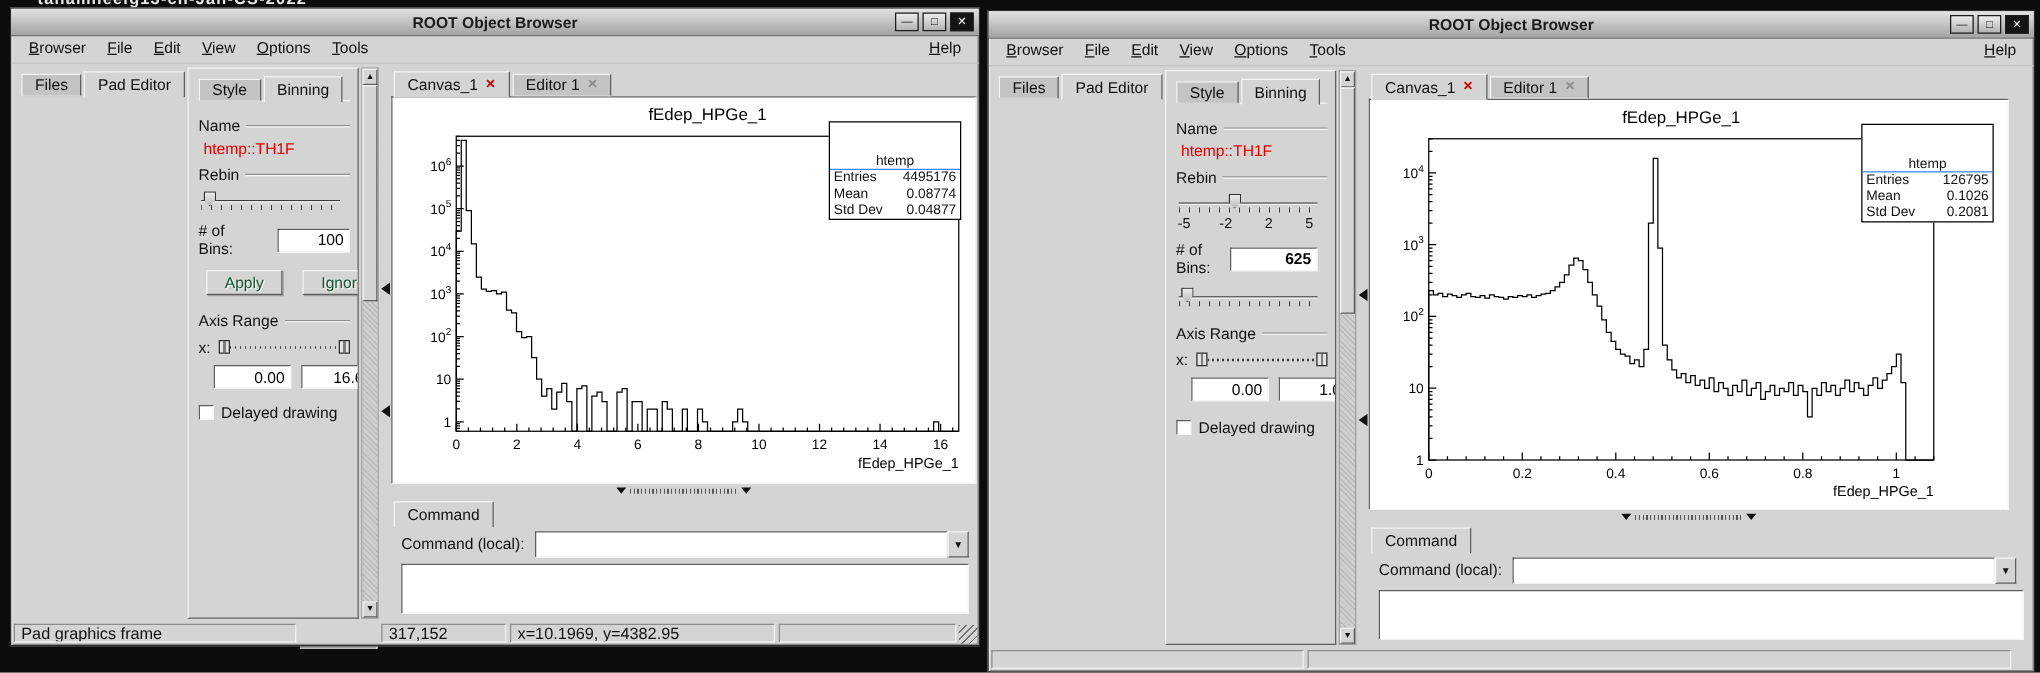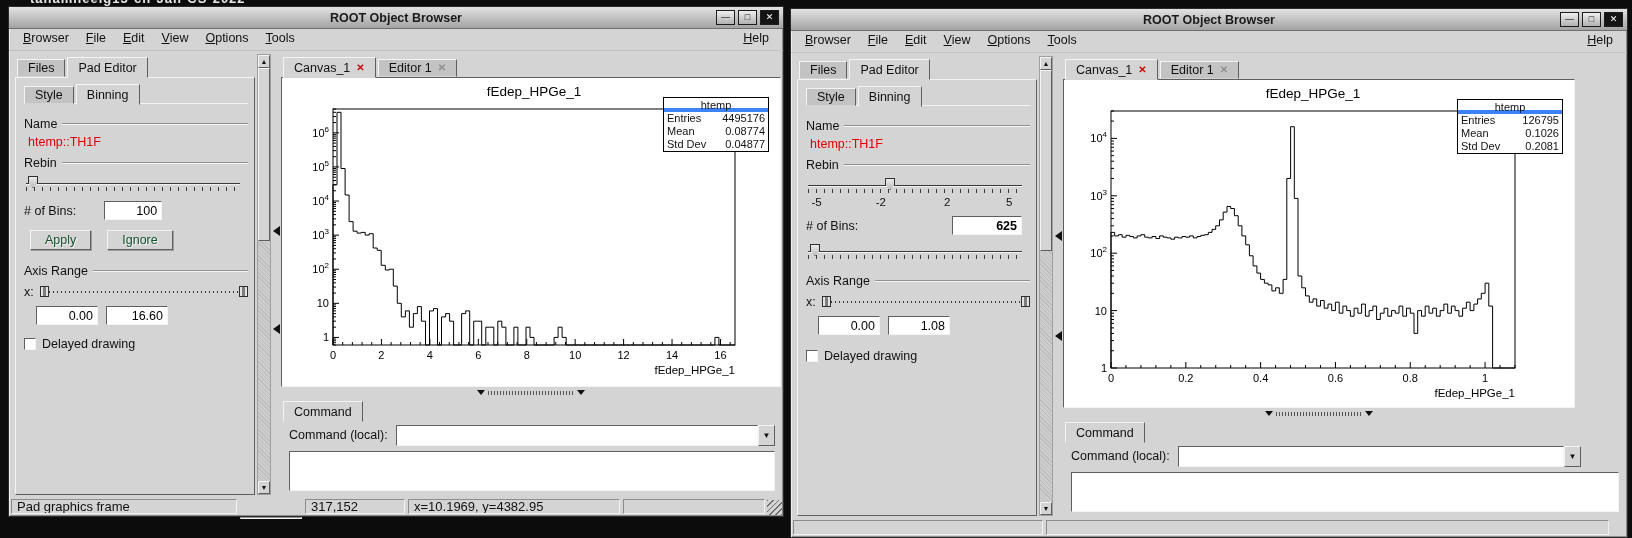--- a/index.html
+++ b/index.html
@@ -21,21 +21,21 @@
           background:linear-gradient(#eeeeee,#b2b2b2); border:1px solid #1c1c1c; color:#111; }
   .wbtn.close { background:#141414; color:#fff; }
 
   .menubar { height:22px; flex:none; display:flex; align-items:flex-start; padding:0 6px; gap:1px; border-bottom:1px solid #c2c2c2; }
   .menu-item { display:inline-block; padding:2px 8px; }
   .menu-item::first-letter { text-decoration:underline; }
   .mspacer { flex:1; }
 
   .mainrow { flex:1; display:flex; padding:3px 2px 2px 6px; min-height:0; }
 
-  .panel-col { width:240px; flex:none; display:flex; flex-direction:column; min-height:0; }
+  .panel-col { width:272px; flex:none; display:flex; flex-direction:row; min-height:0; }
   .tabstrip { display:flex; align-items:flex-end; height:23px; padding-left:2px; flex:none; position:relative; z-index:2; }
   .tab { position:relative; padding:0 10px; display:flex; align-items:center; gap:6px; background:#d4d4d4;
          border:1px solid; border-color:#f4f4f4 #5f5f5f transparent #f4f4f4; height:21px; margin-right:2px; margin-bottom:-1px; z-index:2; }
   .tab.off { height:18px; background:#c3c3c3; z-index:1; margin-bottom:0; border-bottom:1px solid #d4d4d4; }
   .tclose { font-size:10px; font-weight:bold; line-height:1; }
   .tclose.red { color:#cc0000; }
   .tclose.gray { color:#8d8d8d; }
 
   .panel-body { flex:1; border:1px solid; border-color:#f4f4f4 #5f5f5f #5f5f5f #f4f4f4; padding:3px 6px 6px 8px;
                 display:flex; flex-direction:column; min-height:0; overflow:hidden; }
@@ -100,21 +100,21 @@
   .cmdarea { height:40px; flex:none; margin:2px 6px 4px 8px; background:#fff; border:1px solid;
              border-color:#5f5f5f #f4f4f4 #f4f4f4 #5f5f5f; resize:none; outline:none; }
 
   .statusbar { height:19px; flex:none; display:flex; gap:3px; padding:2px 18px 2px 2px; position:relative; }
   .scell { border:1px solid; border-color:#8c8c8c #f2f2f2 #f2f2f2 #8c8c8c; font-size:13px; padding:0 5px;
            display:flex; align-items:center; white-space:nowrap; overflow:hidden; }
   .grip { position:absolute; right:1px; bottom:1px; width:15px; height:15px;
           background:repeating-linear-gradient(135deg,#6f6f6f 0 1px,transparent 1px 4px); }
 
   .statsbox { position:absolute; background:#fff; border:1px solid #000; font-size:11px; z-index:3; width:106px; }
-  .stats-title { text-align:center; border-bottom:4px solid #3b82f6; height:14px; line-height:14px; }
+  .stats-title { text-align:center; border-bottom:1px solid #3b82f6; height:14px; line-height:14px;margin-top:24px; }
   .stats-row { display:flex; justify-content:space-between; padding:0 3px; height:13px; line-height:13px;align-items:flex-end; }
 </style>
 </head>
 <body>
 
 <div class="backdrop-strip">
   <span>tahamheelg13-ch-Jan-CS-2022</span>
 </div>
 
 <div class="win" style="left:8px; top:6px; width:776px; height:511px;">

